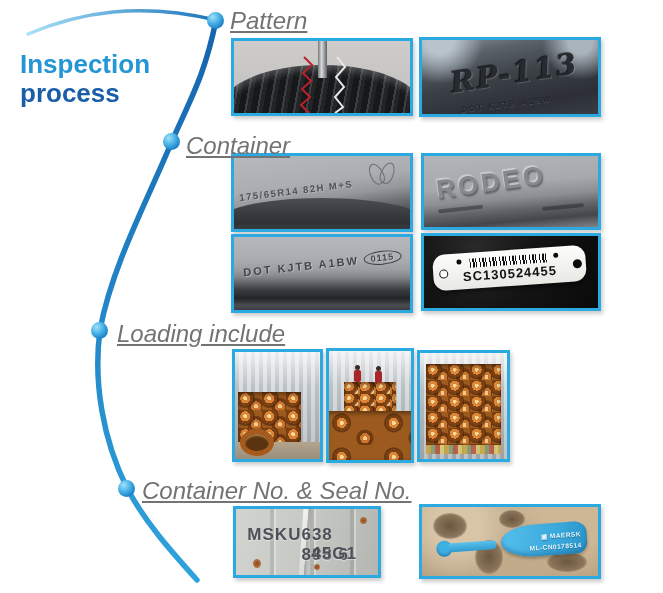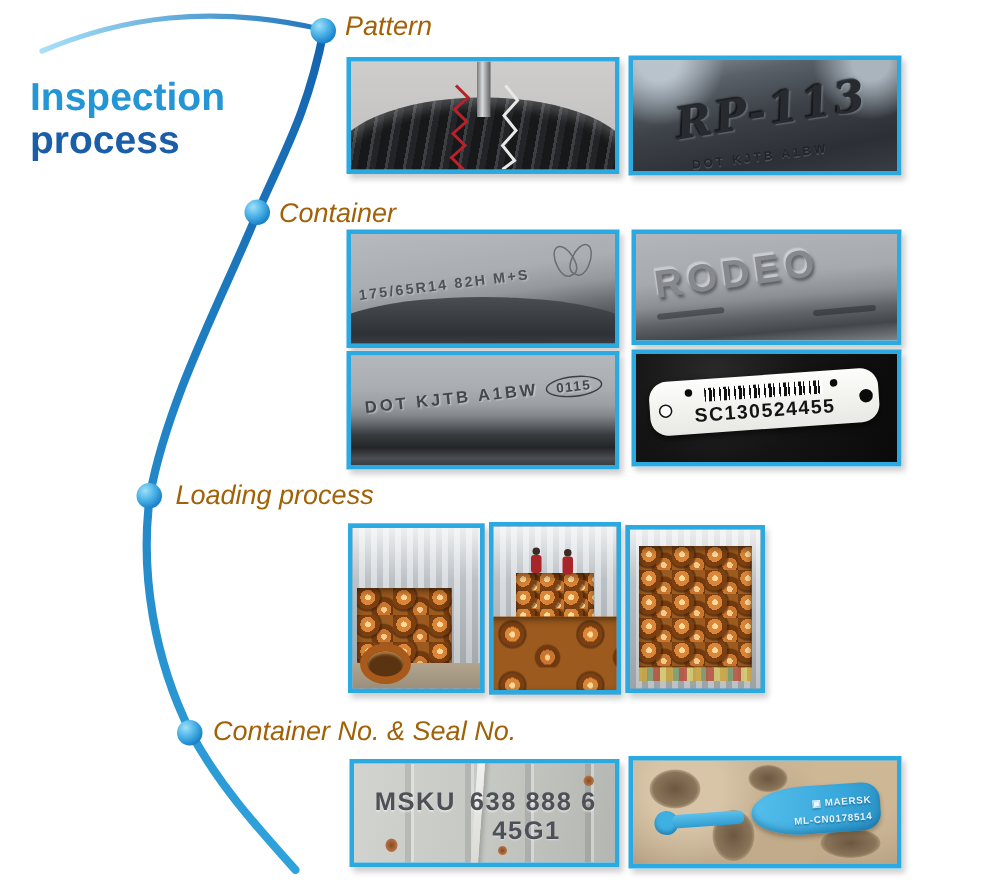--- a/index.html
+++ b/index.html
@@ -13,21 +13,21 @@
   .tl-dot{position:absolute;width:17px;height:17px;border-radius:50%;z-index:2;
     background:radial-gradient(circle at 34% 30%, #9fe0f8 0%, #4db4e8 38%, #1f86cc 70%, #1465b0 100%);}
 
   
   .title{position:absolute;left:20px;top:50px;z-index:3;font-weight:bold;
     font-size:26px;line-height:1.13;letter-spacing:0px;}
   .title .t-line{display:block;color:#1A5EA9;}
   .title .t-line.first{color:#2496D5;}
 
   
-  .sec-label{position:absolute;z-index:3;font-style:italic;font-size:18px;color:#a16207;}
+  .sec-label{position:absolute;z-index:3;font-style:italic;font-size:24px;color:#737373;text-decoration:underline;}
 
   
   .photo{position:absolute;z-index:2;border:3px solid #2BA9E1;box-sizing:border-box;
     overflow:hidden;box-shadow:2px 3px 4px rgba(0,0,0,0.20);background:#9aa0a6;}
 
   
   .p1{background:linear-gradient(180deg,#cecdcb 0%,#c6c5c3 55%,#bdbcba 100%);}
   .p1 .tire{position:absolute;left:-7%;right:-7%;top:34%;height:95%;
     background:repeating-linear-gradient(100deg,#17181a 0 6px,#3c3e42 6px 8px,#232428 8px 12px);
     border-radius:50% 50% 0 0/62% 62% 0 0;box-shadow:inset 0 5px 7px rgba(255,255,255,0.22);}
@@ -183,21 +183,21 @@
   <div class="tl-dot" style="left:91px;top:322px;"></div>
   <div class="tl-dot" style="left:118px;top:480px;"></div>
 
   <h1 class="title" style="margin:0;">
     <span class="t-line first">Inspection</span>
     <span class="t-line">process</span>
   </h1>
 
   <div class="sec-label" style="left:230px;top:7px;">Pattern</div>
   <div class="sec-label" style="left:186px;top:132px;">Container</div>
-  <div class="sec-label" style="left:117px;top:320px;">Loading process</div>
+  <div class="sec-label" style="left:117px;top:320px;">Loading include</div>
   <div class="sec-label" style="left:142px;top:477px;">Container No. &amp; Seal No.</div>
 
   <div class="photo p1" style="left:231px;top:38px;width:182px;height:78px;">
     <div class="tire"></div>
     <div class="pole"></div>
     <svg class="zig" viewBox="0 0 176 72">
       <path d="M70,16 L78,24 L69,32 L77,40 L68,48 L76,56 L67,64 L75,72" stroke="#b8222a" stroke-width="2" fill="none"></path>
       <path d="M103,16 L111,26 L102,36 L110,46 L101,56 L109,66 L101,72" stroke="#e8e8e6" stroke-width="2" fill="none"></path>
     </svg>
   </div>
@@ -254,21 +254,21 @@
     <div class="worker b"></div>
     <div class="tires front"></div>
   </div>
 
   <div class="photo l3" style="left:417px;top:350px;width:93px;height:112px;">
     <div class="lwall"></div>
     <div class="tires"></div>
     <div class="strip"></div>
   </div>
 
-  <div class="photo c1" style="left:233px;top:506px;width:180px;height:72px;">
+  <div class="photo c1" style="left:233px;top:506px;width:148px;height:72px;">
     <div class="ridge"></div>
     <div class="rust a"></div>
     <div class="rust b"></div>
     <div class="rust c"></div>
     <div class="row1">
       <span>MSKU</span>
       <span>638 888 6</span>
     </div>
     <div class="row2">45G1</div>
   </div>

